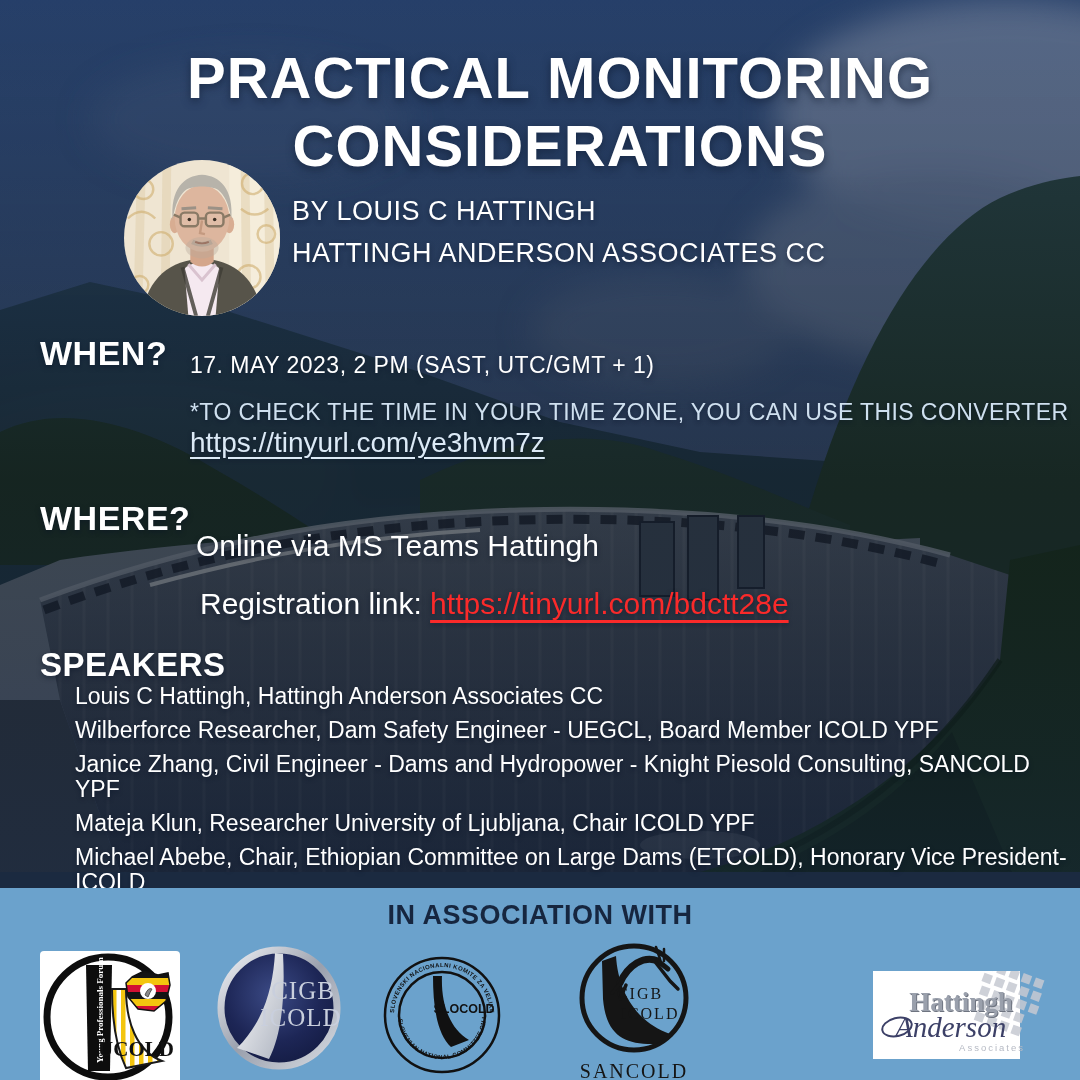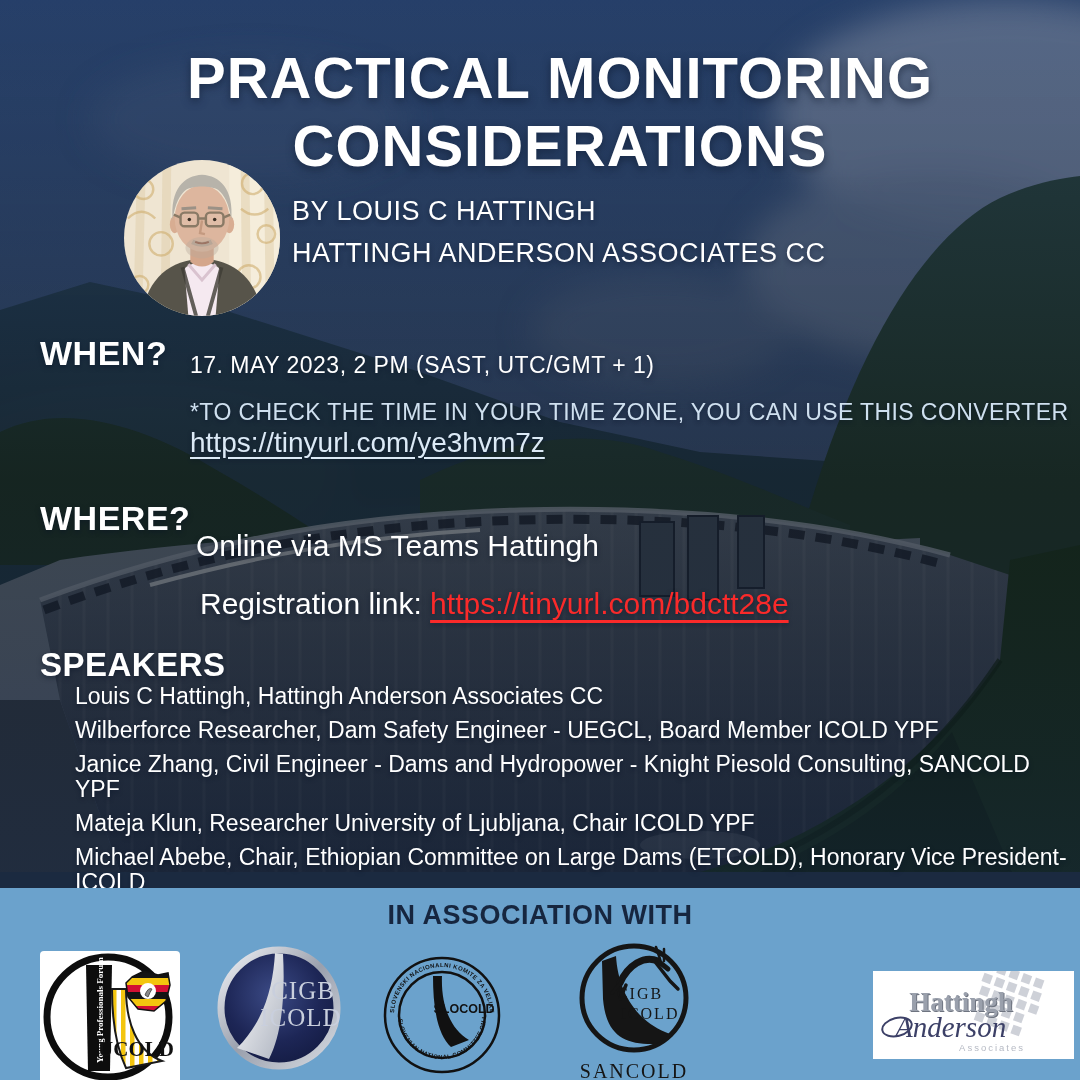--- a/index.html
+++ b/index.html
@@ -37,21 +37,21 @@
   .band{left:0;top:876px;width:1080px;height:208px;background:#6ba2cc;margin-top:12px;}
   .band-heading{left:0;top:12px;width:100%;text-align:center;color:#16263f;
                 font-size:27px;font-weight:bold;letter-spacing:.5px;}
   .logo{position:absolute;}
   .logo-card{background:#ffffff;border-radius:4px;}
   .l-ucold{left:40px;top:63px;width:140px;height:133px;}
   .l-icold{left:217px;top:58px;width:124px;height:124px;}
   .l-slocold{left:381px;top:61px;width:122px;height:130px;}
   .l-sancold{left:576px;top:53px;width:120px;height:145px;}
   .l-ypf{left:731px;top:58px;width:132px;height:132px;}
-  .l-hattingh{left:873px;top:83px;width:201px;height:88px;background:#ffffff;}
+  .l-hattingh{left:873px;top:83px;width:147px;height:88px;background:#ffffff;}
 </style>
 </head>
 <body>
 
 <div class="poster">
 
   <svg class="abs" style="left:0;top:0" width="1080" height="872" viewBox="0 0 1080 872">
     <defs>
       <linearGradient id="sky" x1="0" y1="0" x2="0" y2="1">
         <stop offset="0" stop-color="#2e4d7c"></stop>

